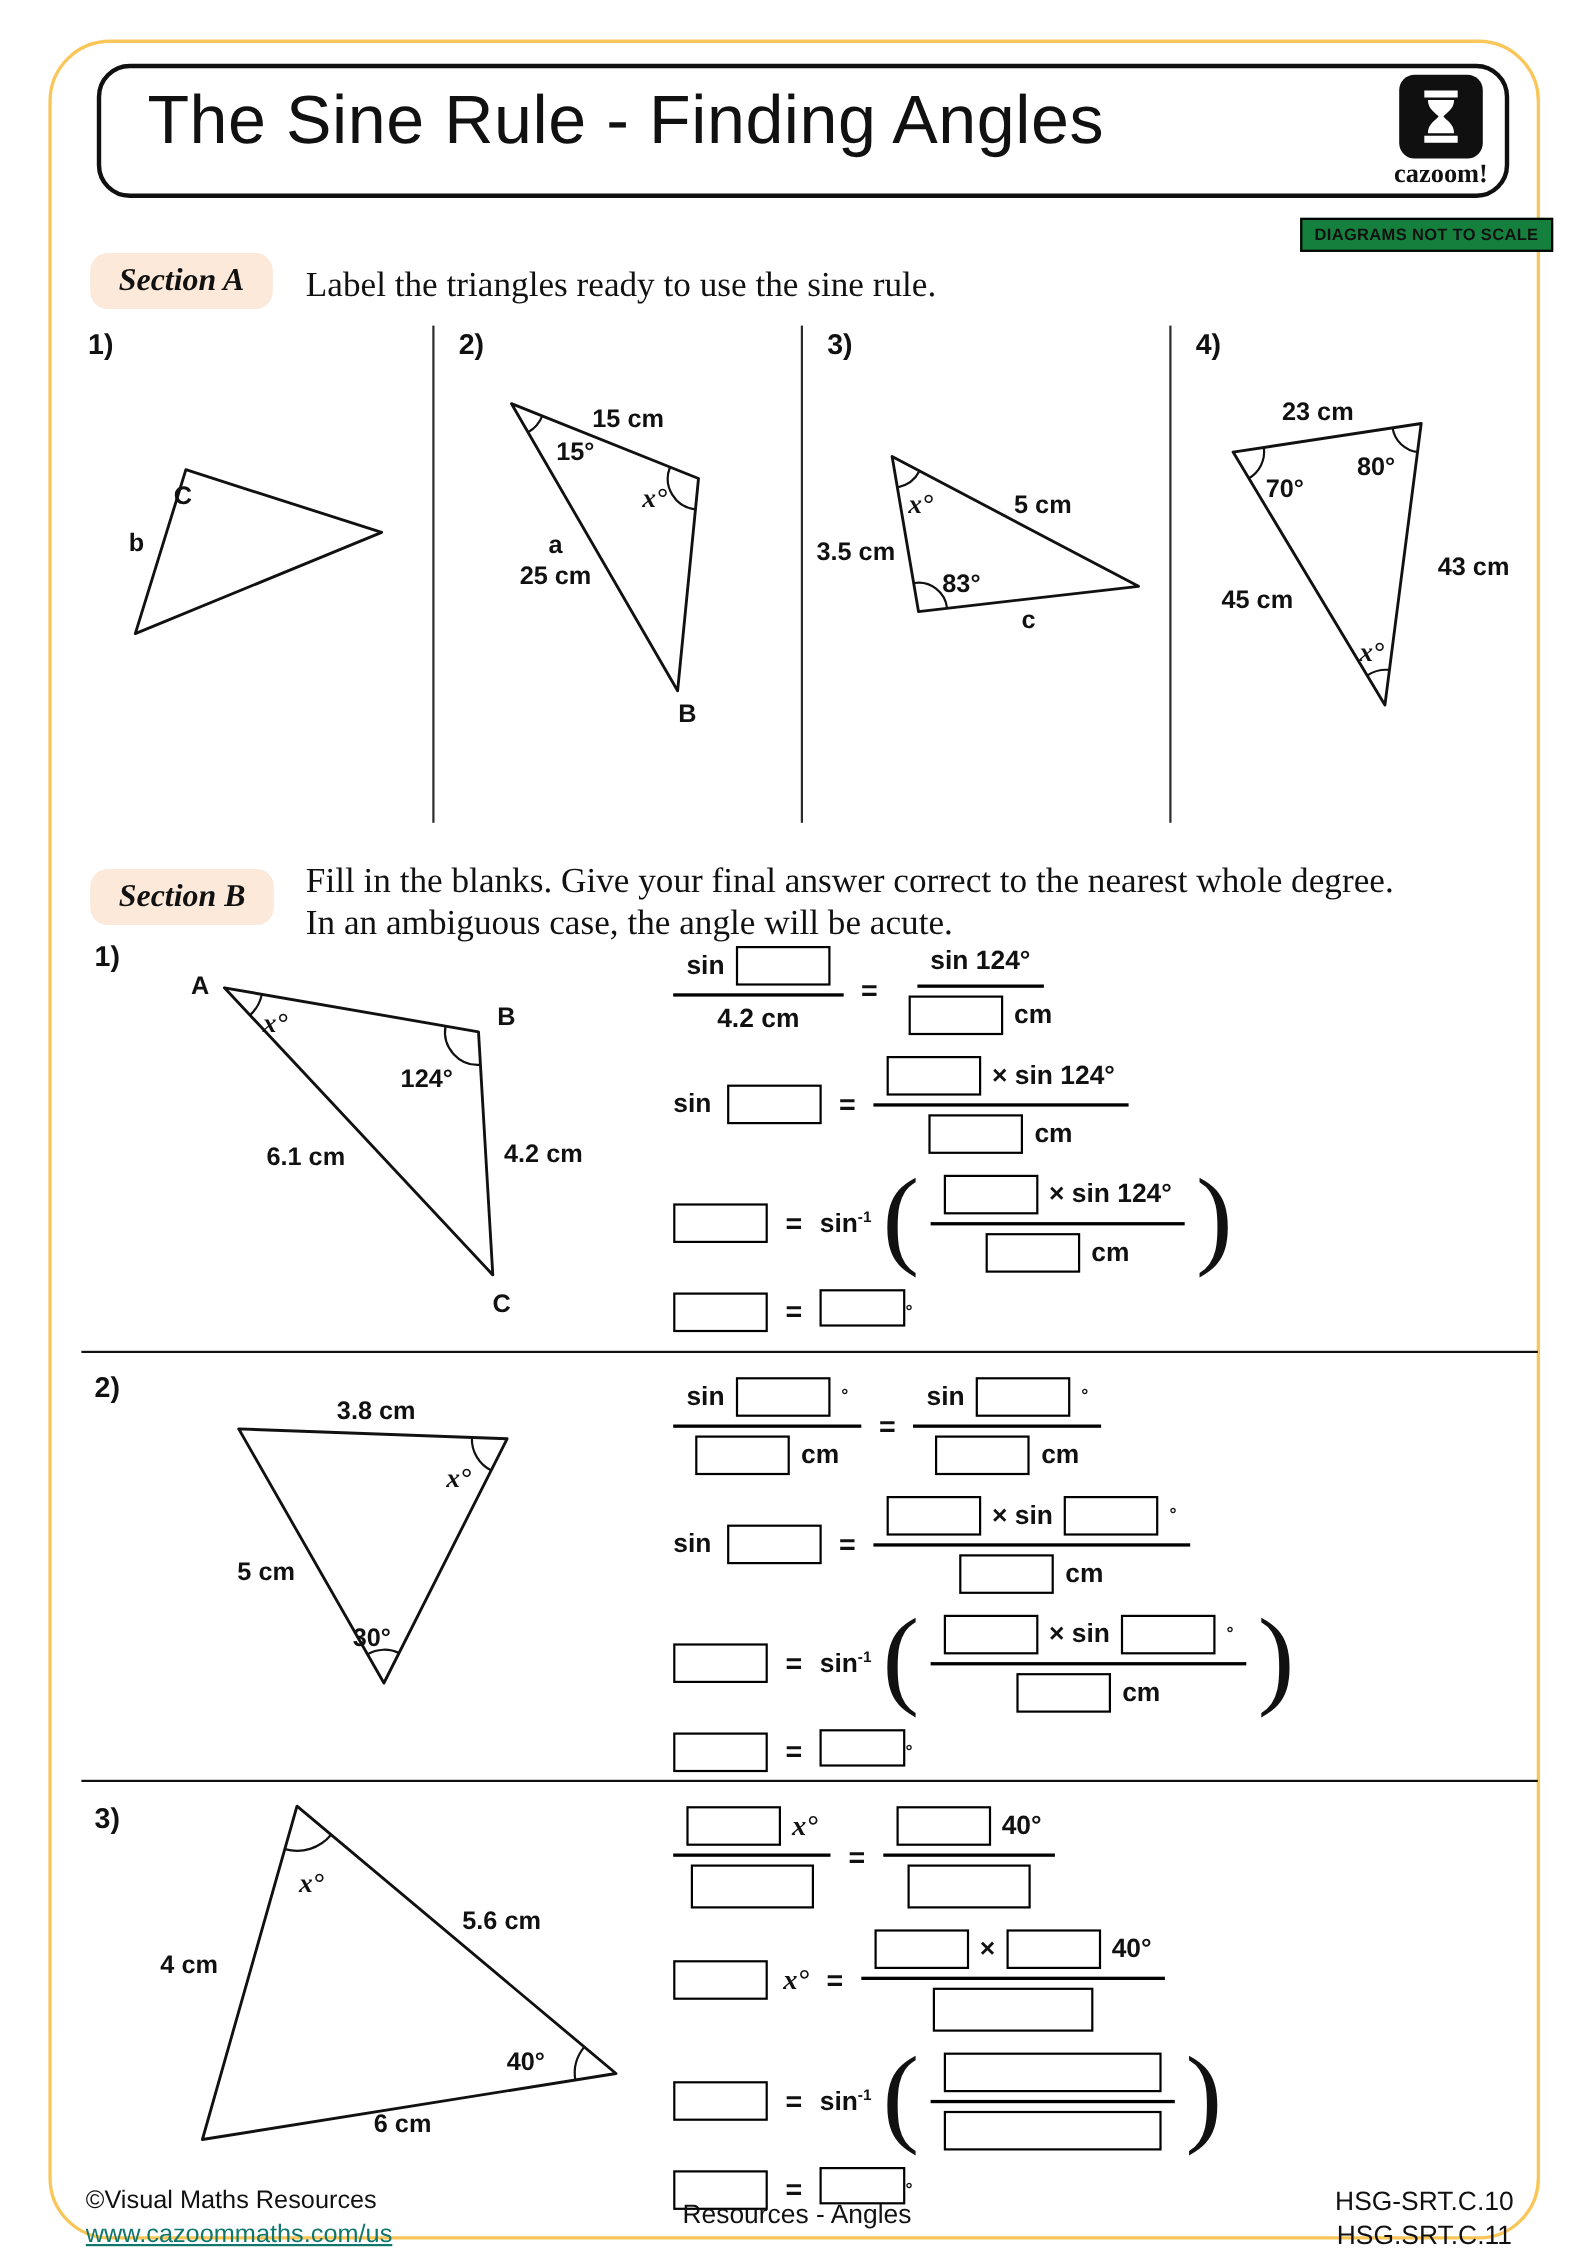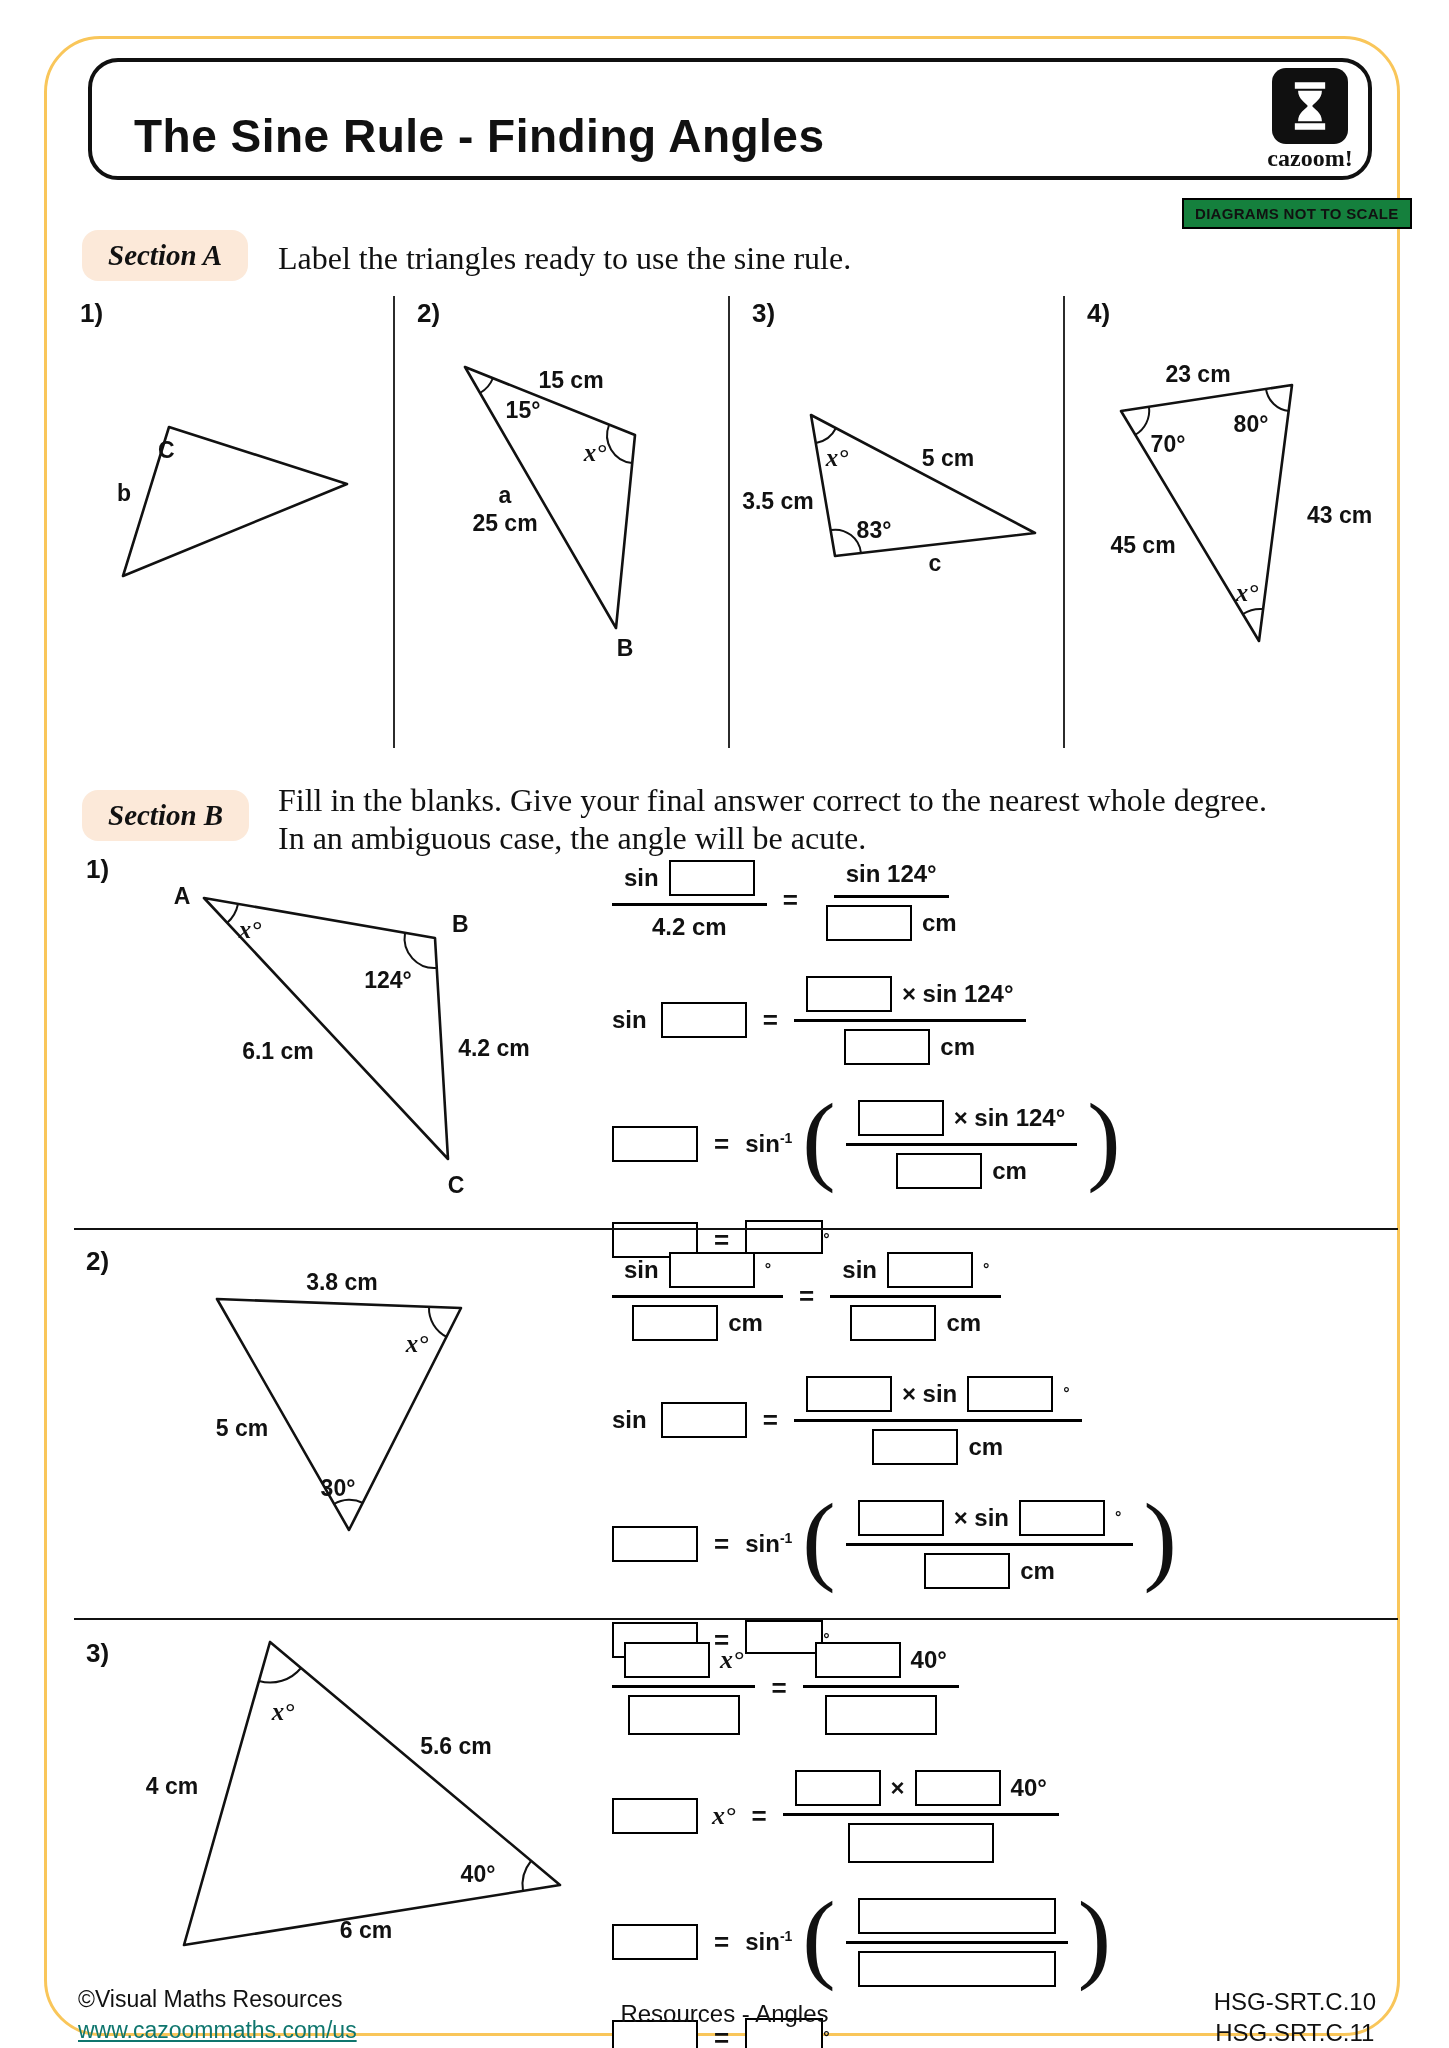--- a/index.html
+++ b/index.html
@@ -11,21 +11,21 @@
   .page-border {
     position:absolute; left:44px; top:36px; width:1356px; height:2000px;
     border:3px solid #F9C65A; border-radius:56px; box-sizing:border-box;
   }
   
   .header-box {
     position:absolute; left:88px; top:58px; width:1284px; height:122px;
     border:4px solid #101010; border-radius:30px; box-sizing:border-box; background:#fff;
   }
   .title {
-    position:absolute; left:42px; top:47px; font-size:46px; font-weight:bold; letter-spacing:0.5px;
+    position:absolute; left:42px; top:12px; font-size:62px; font-weight:normal; letter-spacing:0.5px;
   }
   .logo { position:absolute; left:1262px; top:68px; width:96px; text-align:center; }
   .logo-box {
     width:76px; height:76px; background:#101010; border-radius:14px; margin:0 auto;
     display:flex; align-items:center; justify-content:center;
   }
   .logo-text { font-family:"Liberation Serif", serif; font-weight:bold; font-size:24px; margin-top:1px; }
   .scale-badge {
     position:absolute; left:1182px; top:198px; border:2px solid #000; background:#15803d;
     padding:5px 11px; font-size:15px; font-weight:bold; letter-spacing:0.3px;
@@ -58,21 +58,21 @@
   
   .bnum1 { position:absolute; left:86px; top:854px; }
   .bnum2 { position:absolute; left:86px; top:1246px; }
   .bnum3 { position:absolute; left:86px; top:1638px; }
   .tri-b1 { position:absolute; left:150px; top:860px; }
   .tri-b2 { position:absolute; left:170px; top:1262px; }
   .tri-b3 { position:absolute; left:120px; top:1632px; }
   .hdiv { position:absolute; left:74px; width:1324px; border-top:2.5px solid #111; }
   .hdiv1 { top:1228px; } .hdiv2 { top:1618px; }
   
-  .eqs { position:absolute; left:612px; width:760px; display:flex; flex-direction:column; gap:28px; align-items:flex-start; }
+  .eqs { position:absolute; left:612px; width:760px; display:flex; flex-direction:column; gap:12px; align-items:flex-start; }
   .eqs1 { top:856px; } .eqs2 { top:1248px; } .eqs3 { top:1638px; }
   .eq-row { display:flex; align-items:center; gap:14px; font-size:24px; font-weight:bold; white-space:nowrap; }
   .frac { display:inline-flex; flex-direction:column; align-items:center; }
   .frac .num, .frac .den { display:flex; align-items:center; justify-content:center; gap:10px; }
   .frac .num { border-bottom:3px solid #000; padding:4px 12px 7px; }
   .frac .den { padding:7px 12px 3px; }
   .bx { width:86px; height:36px; border:2px solid #000; display:inline-block; background:#fff; box-sizing:border-box; }
   .bx.sm { width:78px; height:34px; }
   .bx.w  { width:112px; height:40px; }
   .bx.w2 { width:146px; height:40px; }

